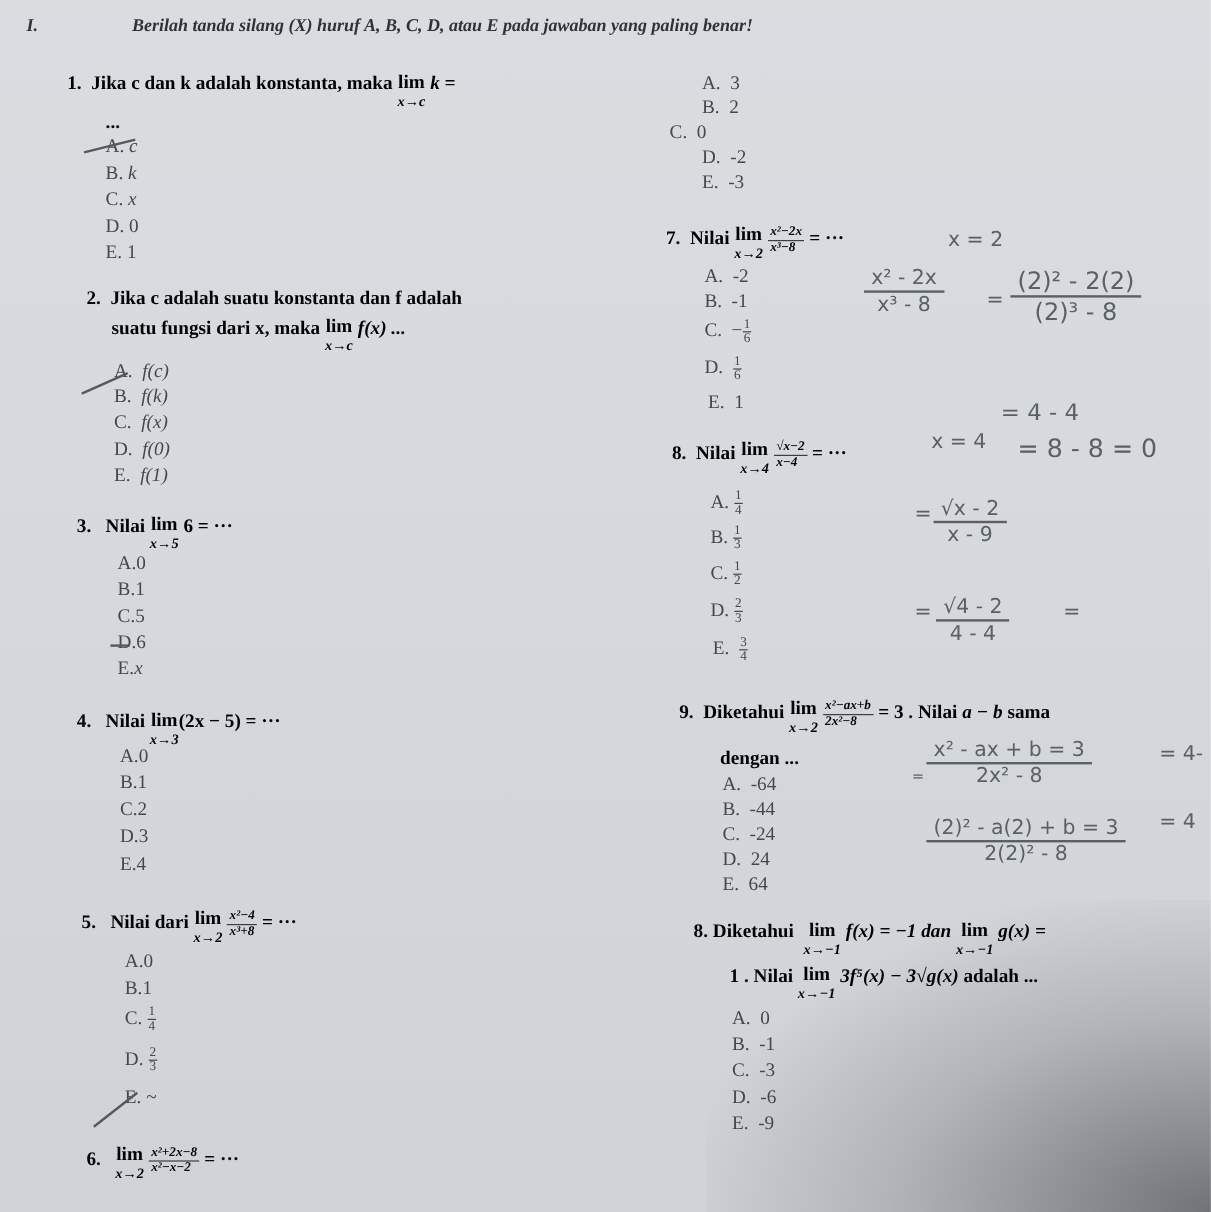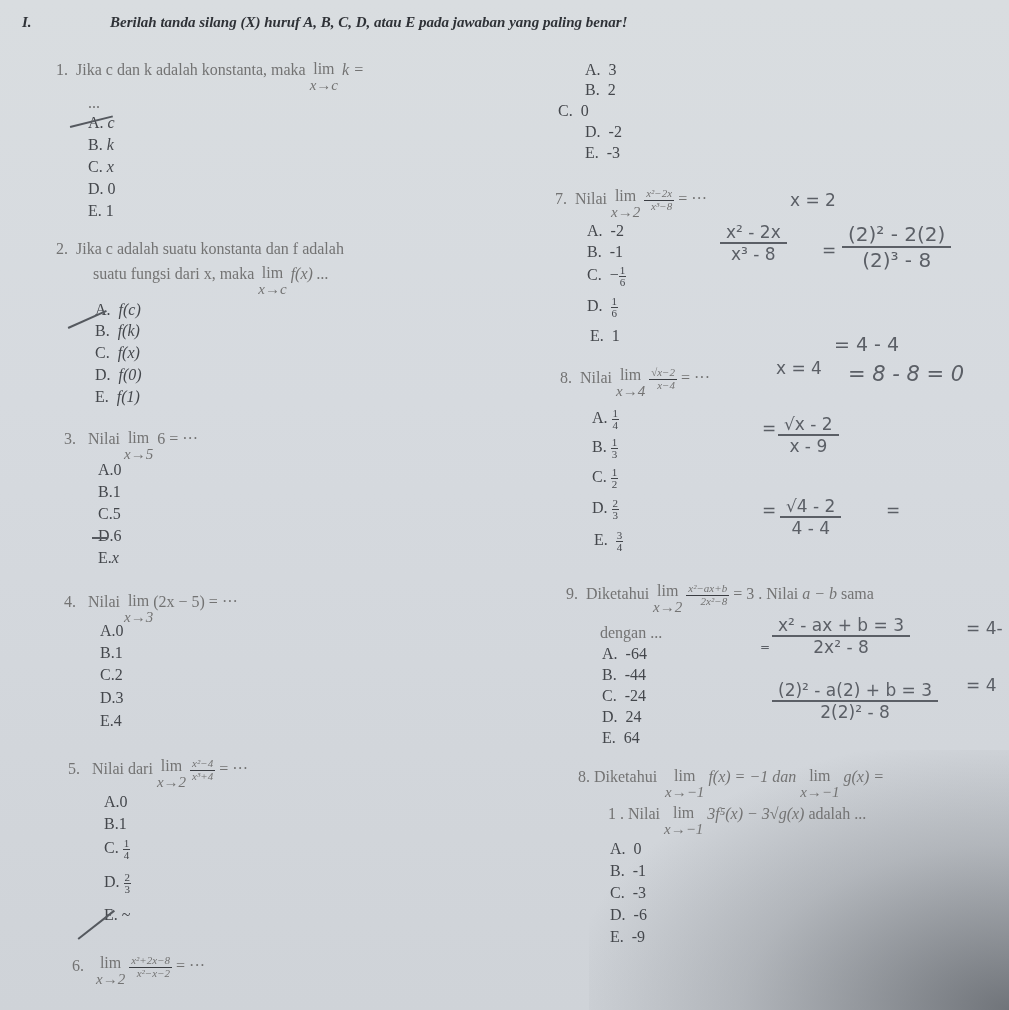--- a/index.html
+++ b/index.html
@@ -8,26 +8,26 @@
     background: linear-gradient(180deg,#d9dde0 0%,#d6dadf 40%,#cfd3d8 100%);
     font-family:"Liberation Serif", serif; color:#3a3d42;
   }
   .shade-right {
     position:absolute; right:0; bottom:0; width:420px; height:260px;
     background: radial-gradient(ellipse at 100% 100%, rgba(80,84,90,0.75) 0%, rgba(120,124,130,0.35) 45%, rgba(200,204,208,0) 75%);
     pointer-events:none;
   }
   .abs { position:absolute; white-space:nowrap; }
   .title { font-weight:bold; font-style:italic; font-size:15px; color:#2f3237; }
-  .qtext { font-size:16px; color:#737373; }
+  .qtext { font-size:16px; color:#000000;font-weight:bold; }
   .opt { font-size:16px; color:#44474c; }
   .lim { display:inline-block; text-align:center; vertical-align:top; line-height:1; position:relative; }
   .lim .l1 { display:block; }
-  .lim .l2 { display:block; font-size:15px; font-style:italic; margin-top:1px; }
-  .frac { display:inline-block; vertical-align:middle; text-align:right; font-size:11px; font-style:italic; line-height:1.05; }
+  .lim .l2 { display:block; font-size:12px; font-style:italic; margin-top:1px; }
+  .frac { display:inline-block; vertical-align:middle; text-align:left; font-size:11px; font-style:italic; line-height:1.05; }
   .frac .num { display:block; border-bottom:1px solid #3a3d42; padding:0 2px; }
   .frac .den { display:block; padding:0 2px; }
   .sfrac { display:inline-block; vertical-align:middle; text-align:center; font-size:11px; line-height:1.0; }
   .sfrac .num { display:block; border-bottom:1px solid #44474c; padding:0 1px; }
   .sfrac .den { display:block; padding:0 1px; }
   .ital { font-style:italic; }
   .hand { font-family:"DejaVu Sans", sans-serif; color:#5b5f66; font-size:17px; }
   .hfrac { display:inline-block; text-align:center; vertical-align:middle; }
   .hfrac .num { display:block; border-bottom:2px solid #5b5f66; padding:0 6px; }
   .hfrac .den { display:block; padding:0 6px; }
@@ -48,21 +48,21 @@
   <span class="ital">k =</span>
 </div>
 <div class="abs qtext" style="left:88px;top:94px;">...</div>
 <div class="abs opt" style="left:88px;top:114px;"><span>A.</span> <span class="ital">c</span></div>
 <div class="abs opt" style="left:88px;top:136px;"><span>B.</span> <span class="ital">k</span></div>
 <div class="abs opt" style="left:88px;top:158px;text-align:center;"><span>C.</span> <span class="ital">x</span></div>
 <div class="abs opt" style="left:88px;top:180px;"><span>D.</span> <span>0</span></div>
 <div class="abs opt" style="left:88px;top:202px;"><span>E.</span> <span>1</span></div>
 <div class="mark" style="left:70px;top:126px;width:44px;transform:rotate(-14deg);"></div>
 
-<div class="abs qtext" style="left:56px;top:240px;text-align:right;">
+<div class="abs qtext" style="left:72px;top:240px;text-align:right;">
   <span>2.</span>&nbsp;
   <span>Jika c adalah suatu konstanta dan f adalah</span>
 </div>
 <div class="abs qtext" style="left:93px;top:265px;">
   <span>suatu fungsi dari x, maka</span>
   <span class="lim"><span class="l1">lim</span><span class="l2">x→c</span></span>
   <span class="ital">f(x) ...</span>
 </div>
 <div class="abs opt" style="left:95px;top:301px;"><span>A.</span>&nbsp; <span class="ital">f(c)</span></div>
 <div class="abs opt" style="left:95px;top:322px;"><span>B.</span>&nbsp; <span class="ital">f(k)</span></div>
@@ -92,21 +92,21 @@
 <div class="abs opt" style="left:100px;top:622px;"><span>A.</span><span>0</span></div>
 <div class="abs opt" style="left:100px;top:644px;"><span>B.</span><span>1</span></div>
 <div class="abs opt" style="left:100px;top:666px;"><span>C.</span><span>2</span></div>
 <div class="abs opt" style="left:100px;top:689px;"><span>D.</span><span>3</span></div>
 <div class="abs opt" style="left:100px;top:712px;"><span>E.</span><span>4</span></div>
 
 <div class="abs qtext" style="left:68px;top:758px;">
   <span>5.</span>&nbsp;&nbsp;
   <span>Nilai dari</span>
   <span class="lim"><span class="l1">lim</span><span class="l2">x→2</span></span>
-  <span class="frac"><span class="num">x²−4</span><span class="den">x³+4</span></span>
+  <span class="frac"><span class="num">x²−4</span><span class="den">x³+8</span></span>
   <span>= ···</span>
 </div>
 <div class="abs opt" style="left:104px;top:793px;"><span>A.</span><span>0</span></div>
 <div class="abs opt" style="left:104px;top:815px;"><span>B.</span><span>1</span></div>
 <div class="abs opt" style="left:104px;top:838px;"><span>C.</span> <span class="sfrac"><span class="num">1</span><span class="den">4</span></span></div>
 <div class="abs opt" style="left:104px;top:872px;"><span>D.</span> <span class="sfrac"><span class="num">2</span><span class="den">3</span></span></div>
 <div class="abs opt" style="left:104px;top:906px;"><span>E.</span> <span>~</span></div>
 <div class="mark" style="left:78px;top:938px;width:46px;transform:rotate(-38deg);"></div>
 
 <div class="abs qtext" style="left:72px;top:955px;">
@@ -186,21 +186,21 @@
 
 <div class="abs hand" style="left:790px;top:190px;">x = 2</div>
 <div class="abs hand" style="left:720px;top:222px;">
   <span class="hfrac"><span class="num">x² - 2x</span><span class="den">x³ - 8</span></span>
 </div>
 <div class="abs hand" style="left:822px;top:240px;">=</div>
 <div class="abs hand" style="left:842px;top:222px;font-size:20px;">
   <span class="hfrac"><span class="num">(2)² - 2(2)</span><span class="den">(2)³ - 8</span></span>
 </div>
 <div class="abs hand" style="left:834px;top:333px;font-size:19px;">= 4 - 4</div>
-<div class="abs hand" style="left:848px;top:362px;font-size:21px;font-style:italic;">= 8 - 8 = 0</div>
+<div class="abs hand" style="left:848px;top:362px;font-size:21px;">= 8 - 8 = 0</div>
 
 <div class="abs hand" style="left:776px;top:358px;">x = 4</div>
 <div class="abs hand" style="left:762px;top:418px;">=</div>
 <div class="abs hand" style="left:778px;top:414px;">
   <span class="hfrac"><span class="num">√x - 2</span><span class="den">x - 9</span></span>
 </div>
 <div class="abs hand" style="left:762px;top:500px;">=</div>
 <div class="abs hand" style="left:780px;top:496px;">
   <span class="hfrac"><span class="num">√4 - 2</span><span class="den">4 - 4</span></span>
 </div>

